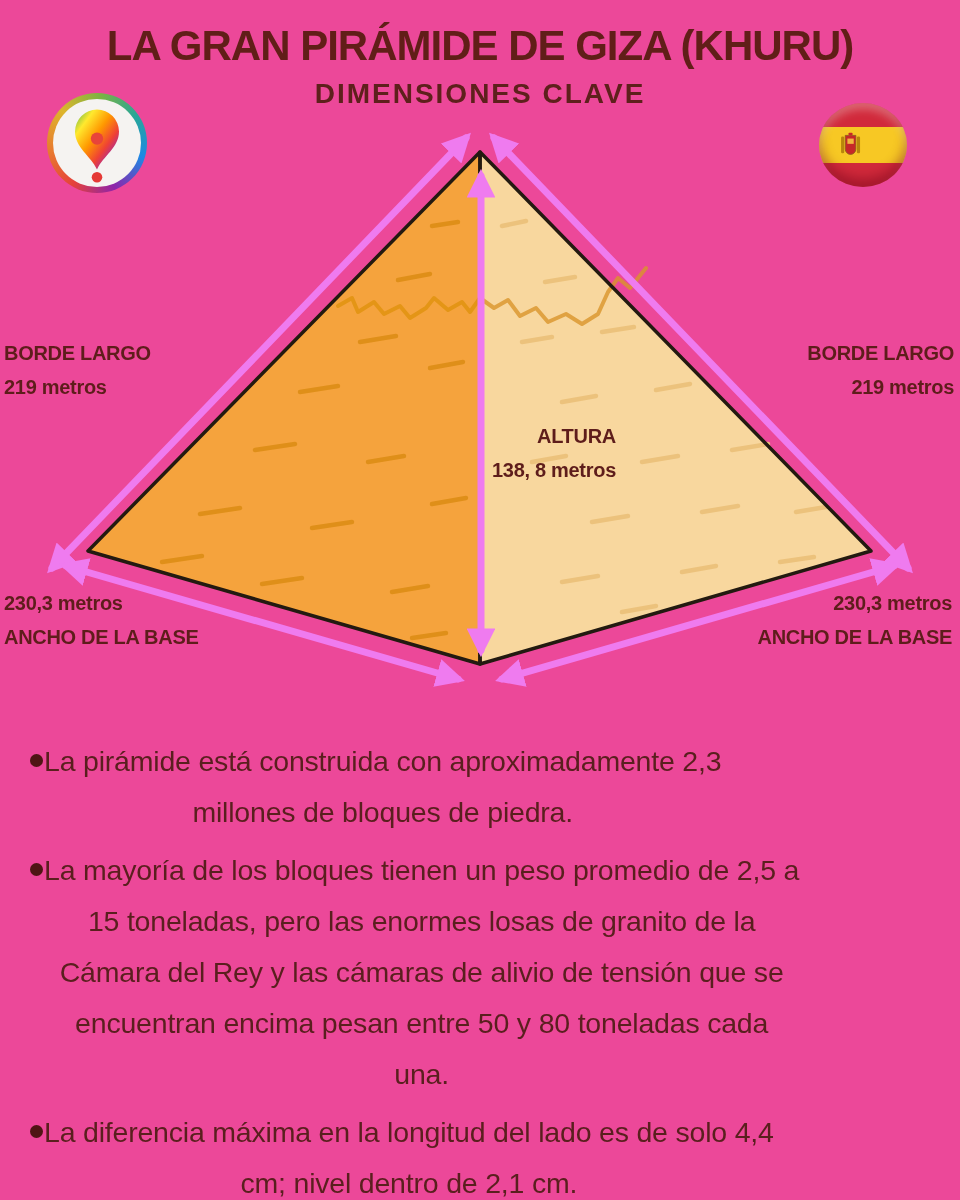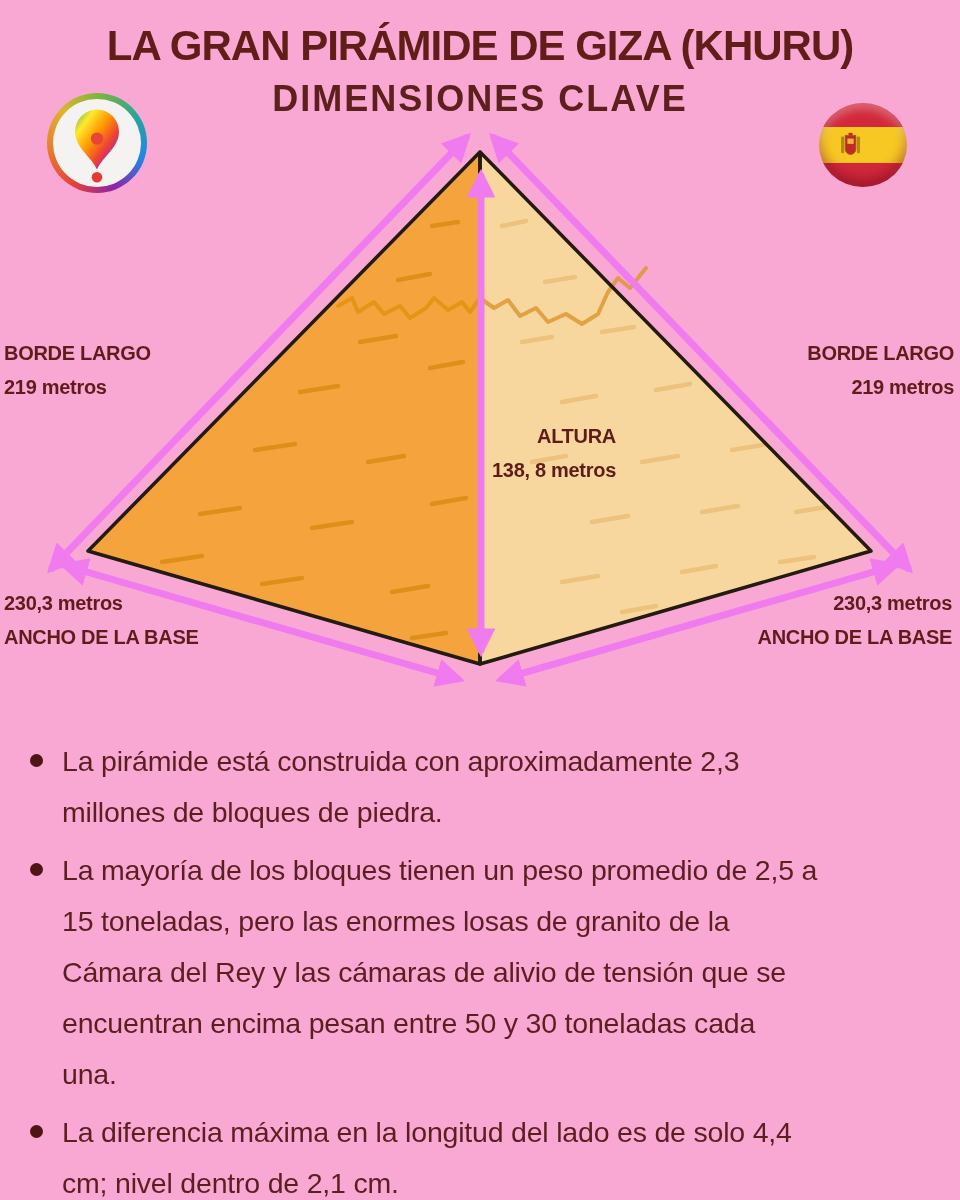--- a/index.html
+++ b/index.html
@@ -1,31 +1,31 @@
 <!DOCTYPE html>
 <html><head>
 <meta charset="utf-8">
 <style>
   * { margin:0; padding:0; box-sizing:border-box; }
   html,body { background:#e8e6e4; }
   .page {
     position:relative; width:960px; height:1200px; margin:0 auto;
-    background:#f9a8d4; overflow:hidden;
+    background:#ec4899; overflow:hidden;
     font-family:"Liberation Sans", sans-serif;
     color:#5e1d1b;
   }
   
   .title {
     position:absolute; top:22px; left:0; width:100%;
     text-align:center; font-size:42px; font-weight:800; letter-spacing:-1px;
     color:#611e18;
   }
   .subtitle {
     position:absolute; top:78px; left:0; width:100%;
-    text-align:center; font-size:36px; font-weight:600; letter-spacing:2px;
+    text-align:center; font-size:28px; font-weight:600; letter-spacing:2px;
     color:#5e201c;
   }
   
   .logo {
     position:absolute; left:47px; top:93px; width:100px; height:100px;
     border-radius:50%;
     background:conic-gradient(from 210deg,#e5413b,#e87b2f,#ddb52c,#7cb342,#26a69a,#1e88e5,#8e24aa,#e5413b);
   }
   .logo-inner {
     position:absolute; inset:6px; border-radius:50%; background:#f5f3f1;
@@ -49,21 +49,21 @@
   .dim-edge-left  { left:4px;  top:336px; text-align:left; }
   .dim-edge-right { right:6px; top:336px; text-align:right; }
   .dim-height     { left:492px; top:419px; text-align:right; }
   .dim-base-left  { left:4px;  top:586px; text-align:left; }
   .dim-base-right { right:8px; top:586px; text-align:right; }
   
   .facts {
     position:absolute; left:30px; top:736px; width:900px; list-style:none;
   }
   .fact {
-    display:flex; align-items:flex-start; gap:19px; margin-bottom:7px;
+    display:flex; align-items:flex-start; gap:1px; margin-bottom:7px;text-align:center;
   }
   .fact-dot {
     flex:0 0 13px; width:13px; height:13px; border-radius:50%;
     background:#4f1514; margin-top:18px;
   }
   .fact-text {
     font-size:28.5px; line-height:51px; color:#5a1f1e;
     white-space:pre; letter-spacing:-0.2px;
   }
 </style>
@@ -183,21 +183,21 @@
     <li class="fact">
       <span class="fact-dot"></span>
       <span class="fact-text">La pirámide está construida con aproximadamente 2,3
 millones de bloques de piedra.</span>
     </li>
     <li class="fact">
       <span class="fact-dot"></span>
       <span class="fact-text">La mayoría de los bloques tienen un peso promedio de 2,5 a
 15 toneladas, pero las enormes losas de granito de la
 Cámara del Rey y las cámaras de alivio de tensión que se
-encuentran encima pesan entre 50 y 30 toneladas cada
+encuentran encima pesan entre 50 y 80 toneladas cada
 una.</span>
     </li>
     <li class="fact">
       <span class="fact-dot"></span>
       <span class="fact-text">La diferencia máxima en la longitud del lado es de solo 4,4
 cm; nivel dentro de 2,1 cm.</span>
     </li>
   </ul>
 
 </div>

